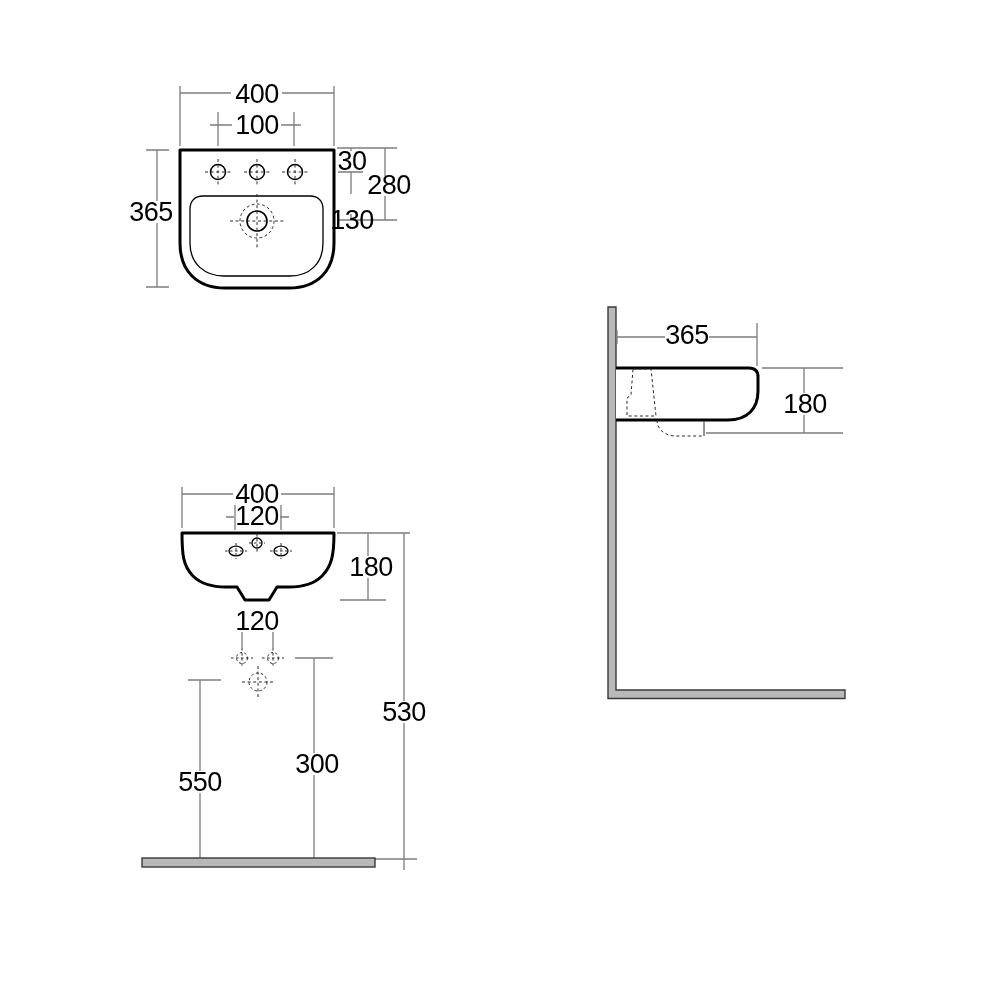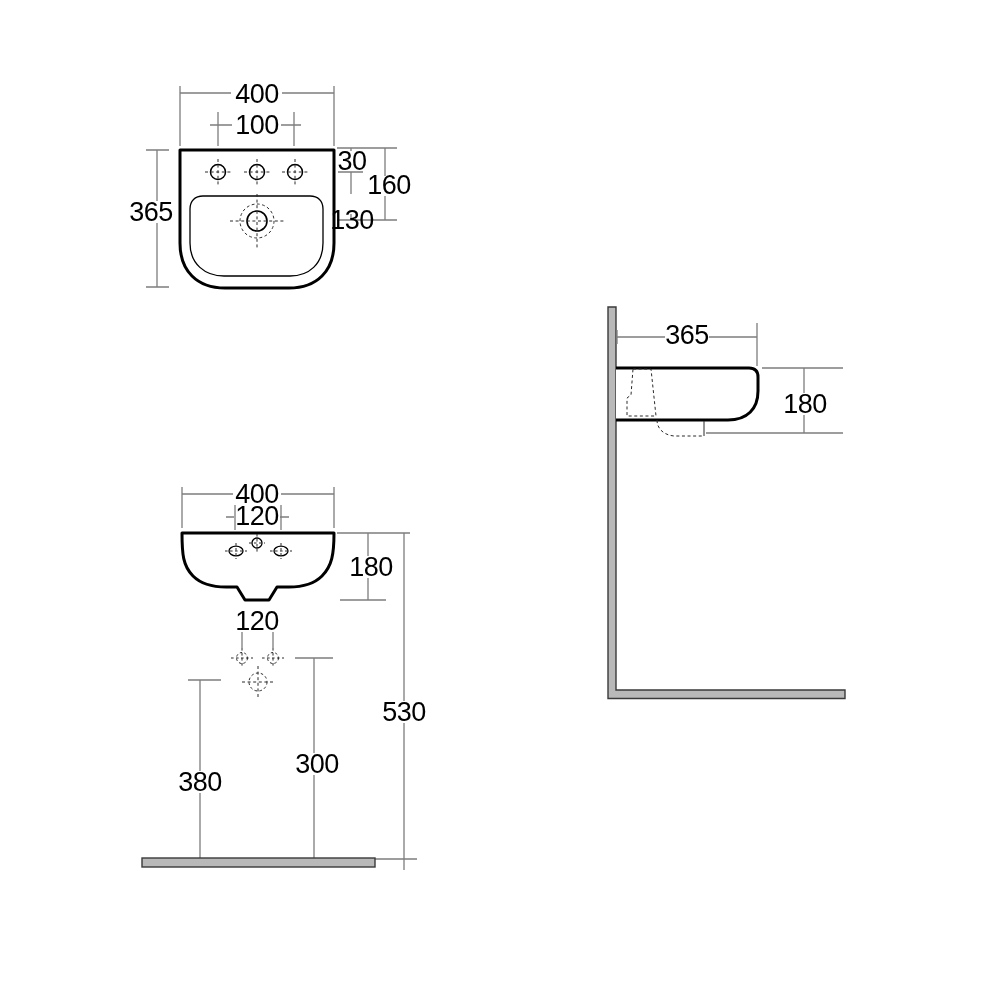--- a/index.html
+++ b/index.html
@@ -125,27 +125,27 @@
 
       <path d="M657 420 C657 429 664 435 674 436 L704 436" fill="none" stroke="#2b2b2b" stroke-width="1" stroke-dasharray="3 2.6"></path>
       <path d="M704 421 V436" fill="none" stroke="#2b2b2b" stroke-width="1"></path>
     </g>
   </svg>
 
   <div class="dim-label" style="left:257px;top:94px">400</div>
   <div class="dim-label" style="left:257px;top:125px">100</div>
   <div class="dim-label" style="left:151px;top:212px">365</div>
   <div class="dim-label" style="left:352px;top:161px">30</div>
-  <div class="dim-label" style="left:389px;top:185px">160</div>
+  <div class="dim-label" style="left:389px;top:185px">280</div>
   <div class="dim-label" style="left:352px;top:220px">130</div>
 
   <div class="dim-label" style="left:257px;top:494px">400</div>
   <div class="dim-label" style="left:257px;top:516px">120</div>
   <div class="dim-label" style="left:371px;top:567px">180</div>
   <div class="dim-label" style="left:257px;top:621px">120</div>
   <div class="dim-label" style="left:404px;top:712px">530</div>
   <div class="dim-label" style="left:317px;top:764px">300</div>
-  <div class="dim-label" style="left:200px;top:782px">380</div>
+  <div class="dim-label" style="left:200px;top:782px">550</div>
 
   <div class="dim-label" style="left:687px;top:335px">365</div>
   <div class="dim-label" style="left:805px;top:404px">180</div>
 
 </div>
 
 </body></html>

